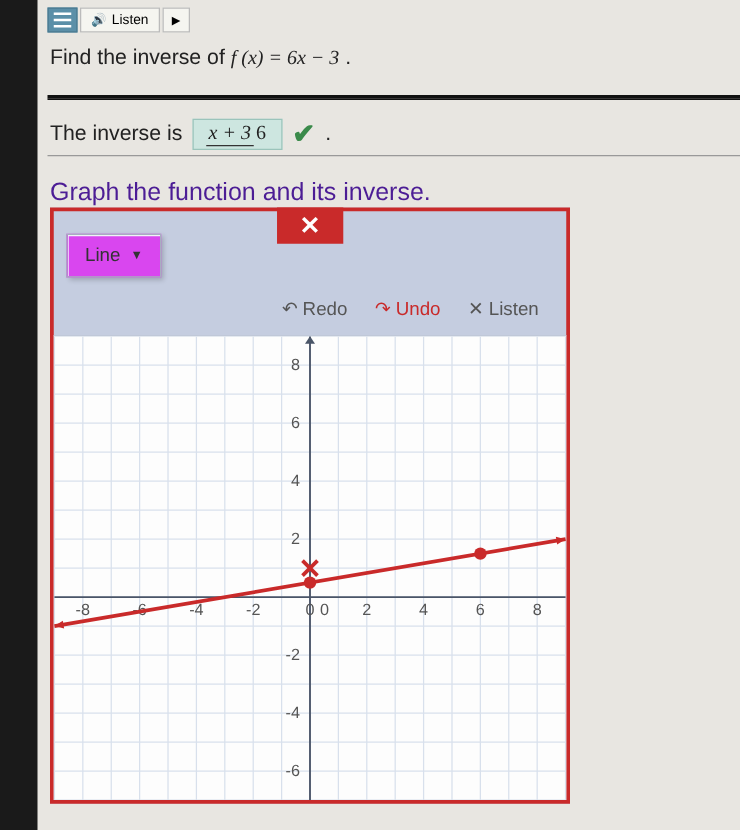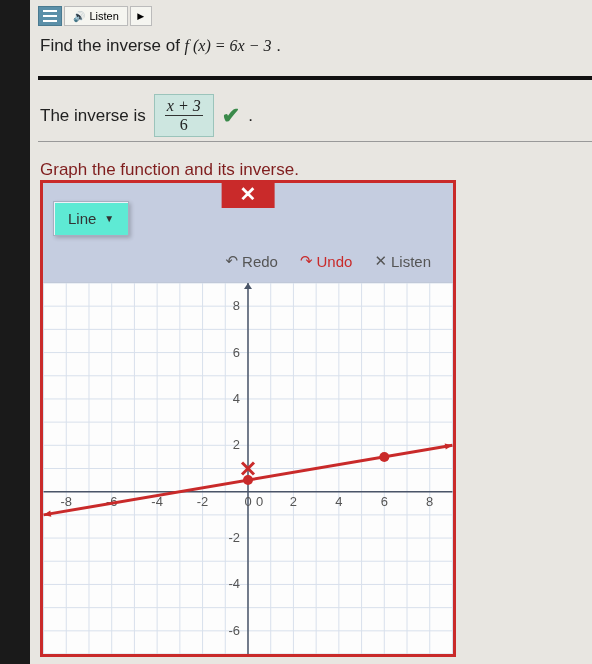--- a/index.html
+++ b/index.html
@@ -35,38 +35,38 @@
   .hr-thick { border: none; border-top: 3px solid #111; margin: 12px 0 0 0; width: 100%; }
   .answer-section {
     border-top: 1px solid #111; border-bottom: 1px solid #999;
     padding: 14px 0 4px 2px; display: flex; align-items: center; gap: 8px;
     font-size: 17px; color: #222; margin-bottom: 18px;
   }
   .answer-section .math { font-family: 'Times New Roman', serif; font-style: italic; font-size: 19px; }
   .answer-box {
     background: #cde6e0; border: 1px solid #9bc4bb; padding: 2px 10px;
     font-family: 'Times New Roman', serif; font-size: 16px;
-    display: inline-flex; flex-direction: column; align-items: center;
+    display: inline-flex; flex-direction: row; align-items: center;
   }
   .frac-top { border-bottom: 1px solid #333; padding: 0 2px; font-style: italic; }
   .frac-bot { padding: 0 2px; }
   .check { color: #3a8a4a; font-size: 22px; font-weight: bold; }
-  .graph-label { font-size: 17px; color: #7f1d1d; margin-bottom: 0; padding-left: 2px; }
+  .graph-label { font-size: 20px; color: #4c1d95; margin-bottom: 0; padding-left: 2px; }
   .graph-widget {
     width: 416px; border: 3px solid #c92a2a; background: #c5cde0; position: relative;
     margin-left: 2px;
   }
   .error-tab {
     position: absolute; top: -3px; left: 50%; transform: translateX(-50%);
     background: #c92a2a; color: #fff; font-size: 20px; font-weight: bold;
     padding: 2px 18px; z-index: 10;
   }
   .tool-row { padding: 18px 10px 8px 10px; }
   .line-dd {
-    background: #5eead4; border: 1px solid #a8aec0;
+    background: #d946ef; border: 1px solid #a8aec0;
     box-shadow: inset 1px 1px 0 #f0f2f8, 2px 2px 4px rgba(0,0,0,0.2);
     padding: 8px 14px; font-size: 15px; color: #333; display: inline-flex; align-items: center; gap: 8px;
     cursor: pointer;
   }
   .line-dd .caret { font-size: 10px; }
   .action-row {
     display: flex; justify-content: flex-end; gap: 2px;
     padding: 4px 12px 8px 0; font-size: 15px;
   }
   .action-row button {

